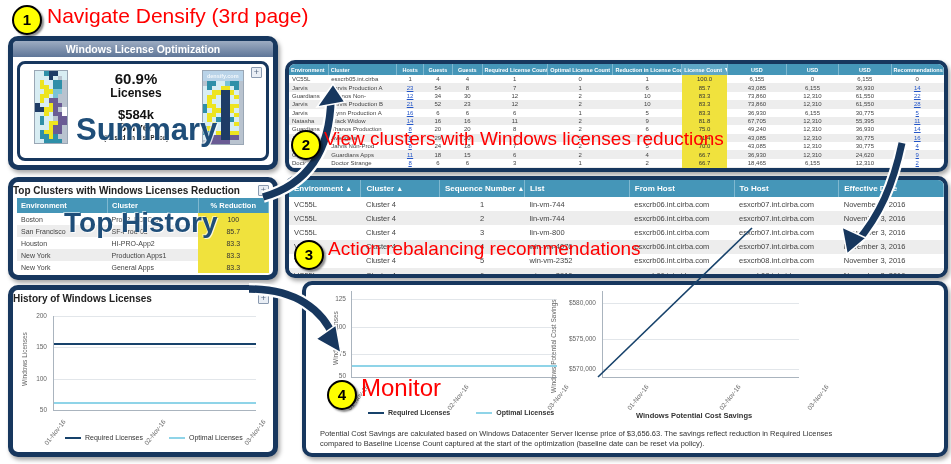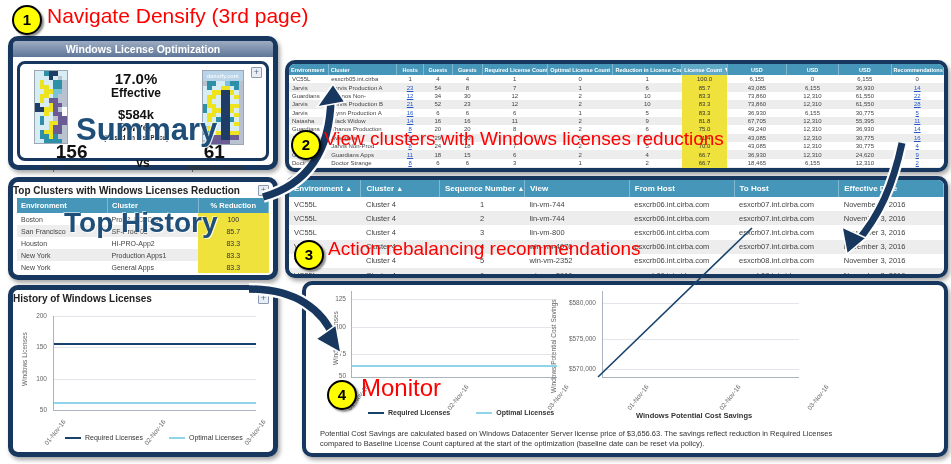--- a/index.html
+++ b/index.html
@@ -358,36 +358,25 @@
           <div class="cell" style="background: rgb(106, 91, 148);"></div>
           <div class="cell" style="background: rgb(106, 91, 148);"></div>
           <div class="cell" style="background: rgb(106, 91, 148);"></div>
           <div class="cell" style="background: rgb(106, 91, 148);"></div>
           <div class="cell" style="background: rgb(106, 91, 148);"></div>
           <div class="cell" style="background: rgb(185, 195, 207);"></div>
           <div class="cell" style="background: rgb(185, 195, 207);"></div>
           <div class="cell" style="background: rgb(185, 195, 207);"></div>
         </div>
       <div class="sum-center">
-        <div class="sum-pct">17.0%</div>
-        <div class="sum-pct-label">Effective</div>
+        <div class="sum-pct">60.9%</div>
+        <div class="sum-pct-label">Licenses</div>
         <div class="sum-sav">$584k</div>
         <div class="sum-sav-label">Server</div>
         <div class="sum-note">(Based on List Price)</div>
-      </div>
-      <div class="sum-stats">
-        <div class="sum-stat">
-          <div class="sum-num">156</div>
-          <div class="sum-stat-label">Required Licenses</div>
-        </div>
-        <div class="sum-mid sum-vs">vs</div>
-        <div class="sum-stat">
-          <div class="sum-num">61</div>
-          <div class="sum-stat-label">Optimal Licenses</div>
-        </div>
       </div>
     </div>
   </div>
   <div class="overlay-word" style="left:76px;top:112px;font-size:31px;">Summary</div>
 
   <div class="panel panel-thick" id="top-clusters">
     <div class="panel-title">Top Clusters with Windows Licenses Reduction</div>
     <div class="expand-icon">+</div>
     <table class="tc-table">
       <colgroup>
@@ -688,21 +677,21 @@
           <col style="width:16%">
         <col style="width:16%">
           <col style="width:16%">
           <col style="width:16%">
       </colgroup>
       <thead>
           <tr>
         <th><span>Environment</span> <span class="sort-glyph">▲</span></th>
         <th><span>Cluster</span> <span class="sort-glyph">▲</span></th>
         <th><span>Sequence Number</span> <span class="sort-glyph">▲</span></th>
-        <th>View</th>
+        <th>List</th>
         <th>From Host</th>
         <th>To Host</th>
         <th>Effective Date</th>
       </tr>
         </thead>
       <tbody>
         <tr>
             <td>VC55L</td>
             <td>Cluster 4</td>
             <td>1</td>

